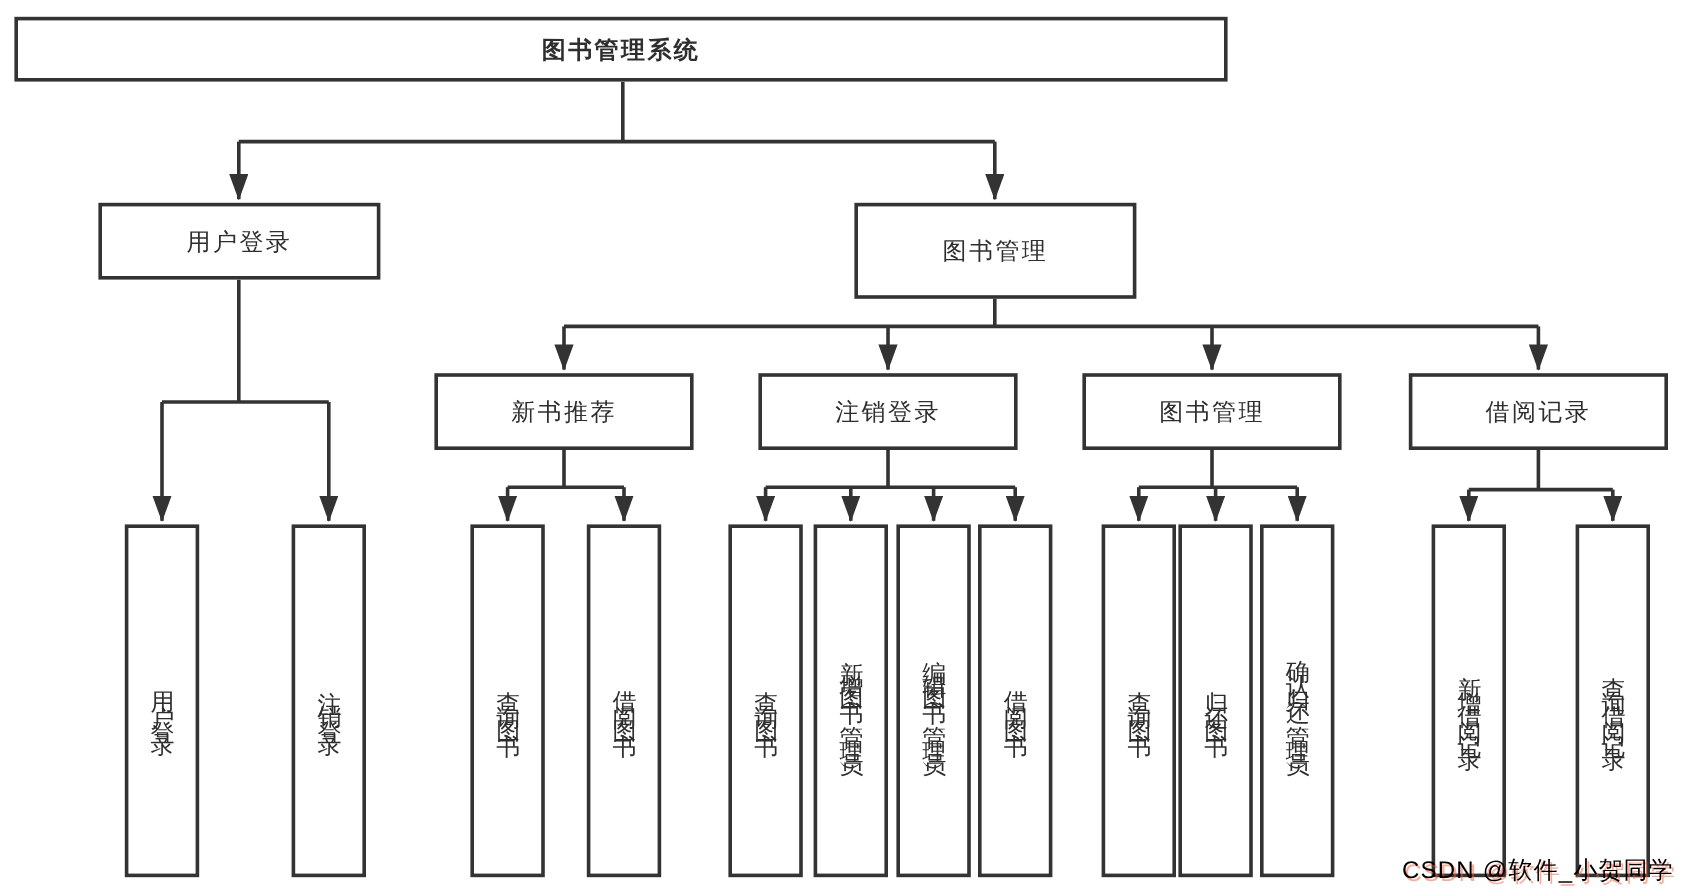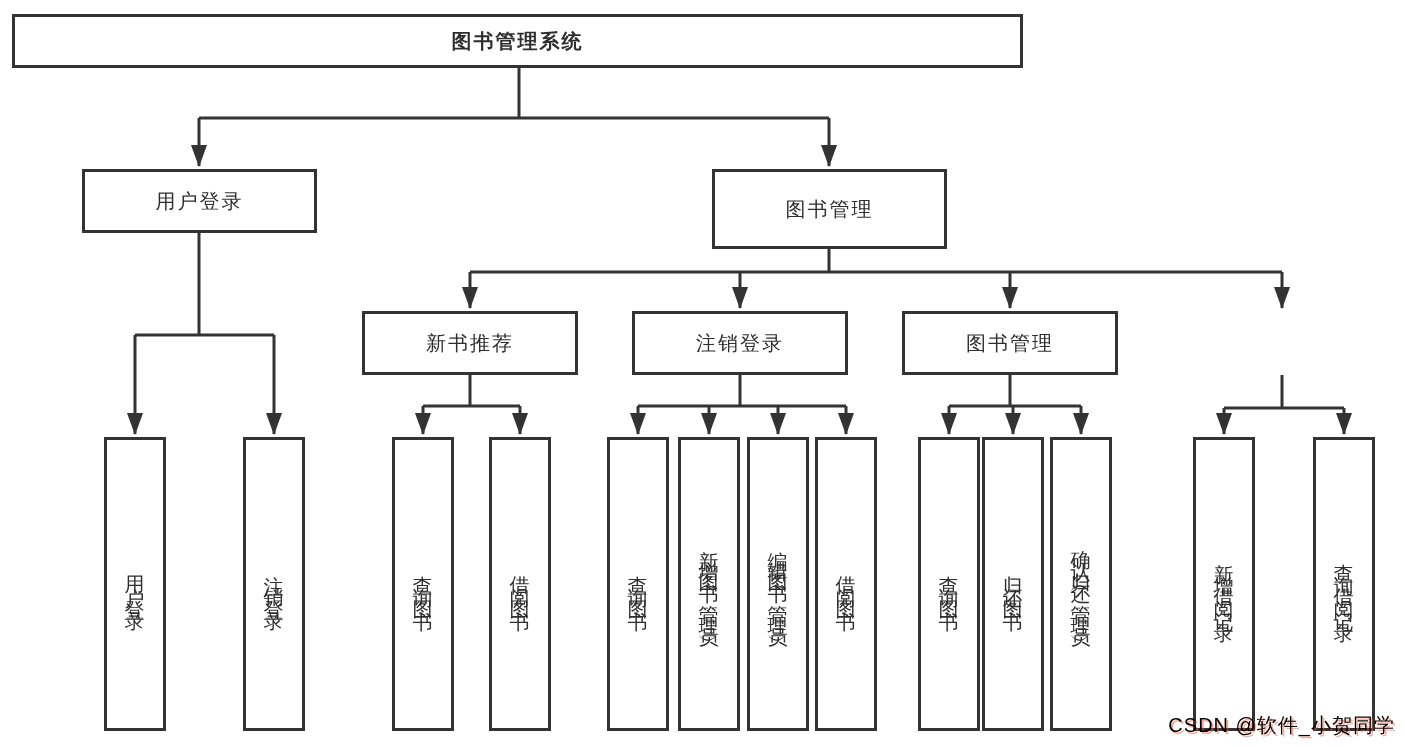--- a/index.html
+++ b/index.html
@@ -124,20 +124,23 @@
 
   <div class="box hbox" style="left:362px; top:311px; width:216px; height:64px;align-items:center;">
     <span>新书推荐</span>
   </div>
   <div class="box hbox" style="left:632px; top:311px; width:216px; height:64px;">
     <span>注销登录</span>
   </div>
   <div class="box hbox" style="left:902px; top:311px; width:216px; height:64px;">
     <span>图书管理</span>
   </div>
+  <div class="box hbox" style="left:1174px; top:311px; width:216px; height:64px;">
+    <span>借阅记录</span>
+  </div>
 
   <div class="box leaf" style="left:104px; top:437px; width:62px; height:294px;">
     <span>用户登录</span>
   </div>
   <div class="box leaf" style="left:243px; top:437px; width:62px; height:294px;">
     <span>注销登录</span>
   </div>
 
   <div class="box leaf" style="left:392px; top:437px; width:62px; height:294px;">
     <span>查询图书</span>

